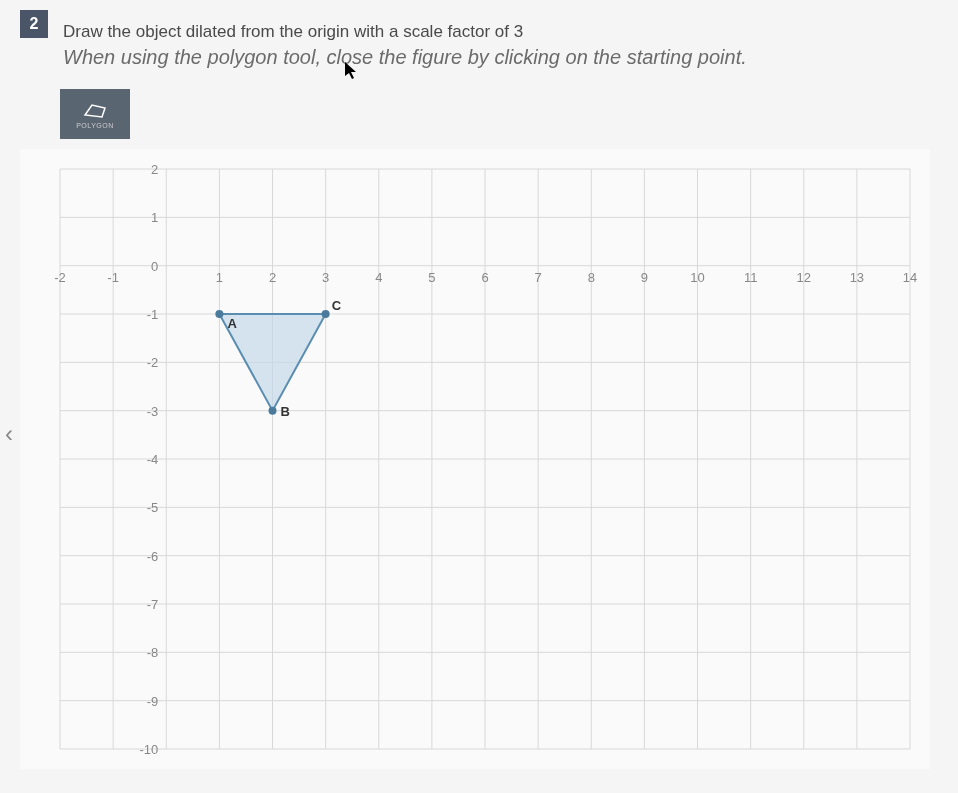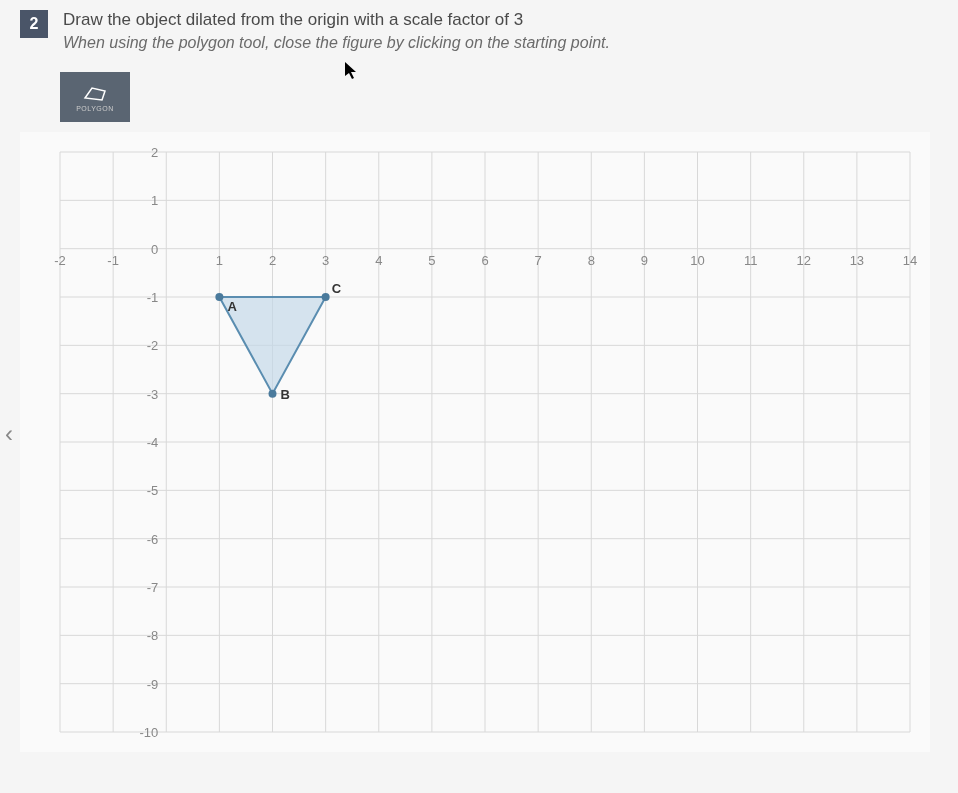--- a/index.html
+++ b/index.html
@@ -27,30 +27,31 @@
       height: 28px;
       display: flex;
       align-items: center;
       justify-content: center;
       font-weight: bold;
       font-size: 16px;
       flex-shrink: 0;
     }
     .question-text {
       flex: 1;
+      margin-top: 12px;
     }
     .question-main {
       color: #4a4a4a;
       font-size: 17px;
       margin-bottom: 4px;
     }
     .question-hint {
       color: #6b6b6b;
       font-style: italic;
-      font-size: 16px;
+      font-size: 20px;
     }
     .tool-button {
       margin: 10px 0 10px 60px;
       width: 70px;
       height: 50px;
       background: #5a6572;
       border: none;
       display: flex;
       flex-direction: column;
       align-items: center;

